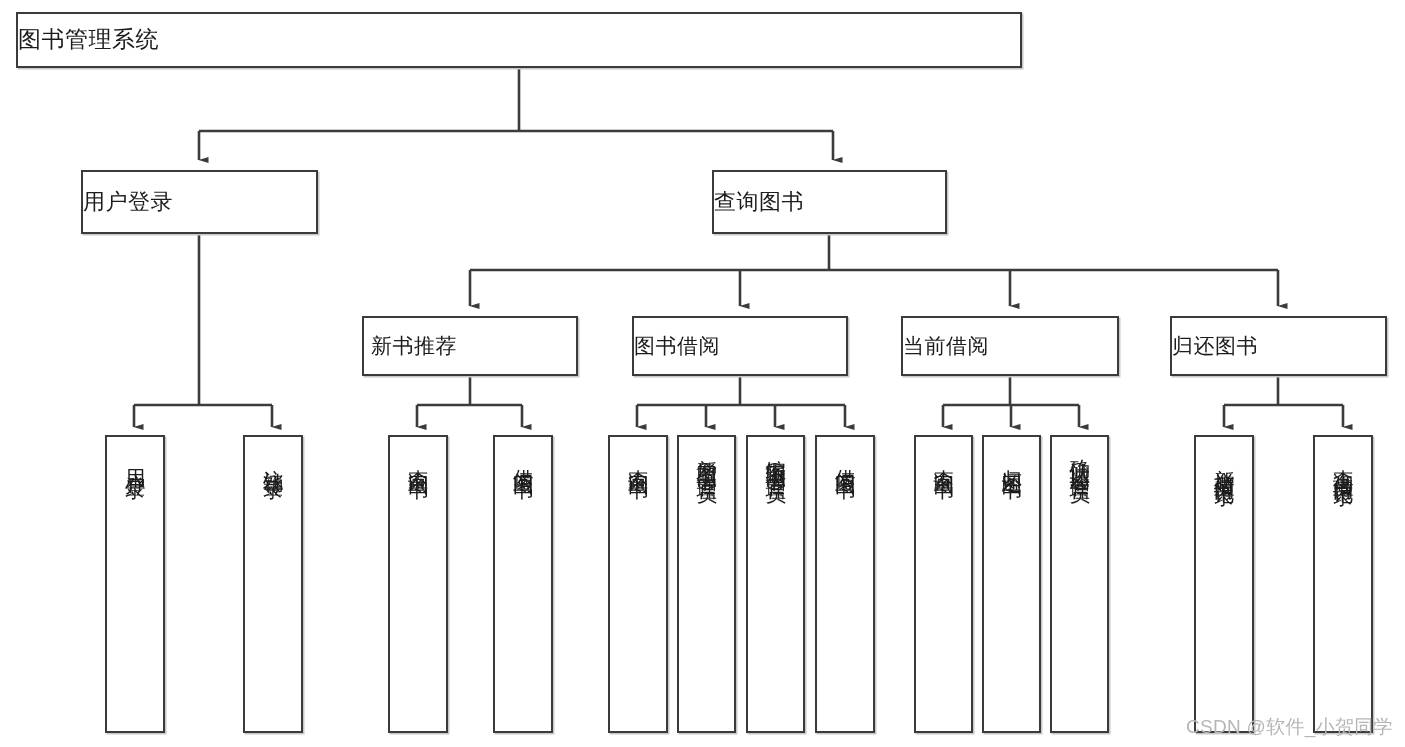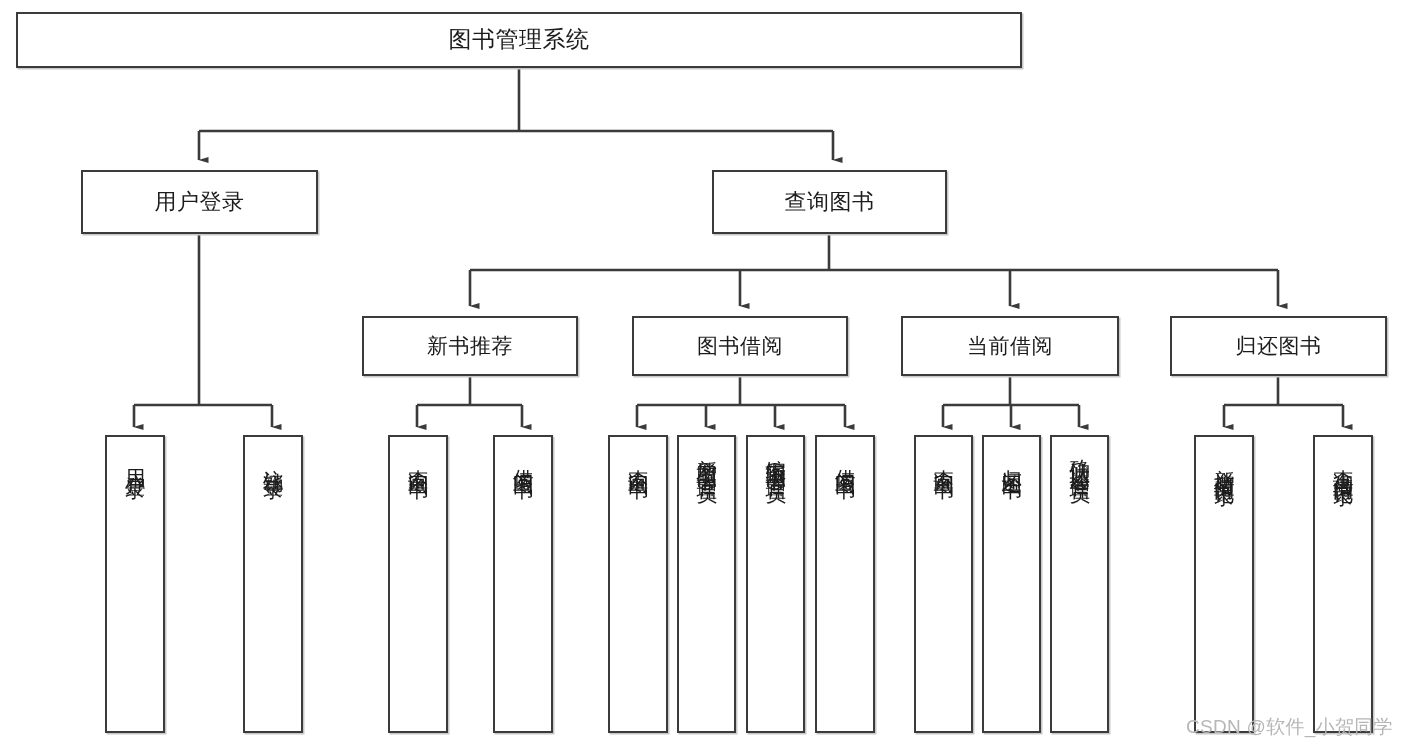--- a/index.html
+++ b/index.html
@@ -26,21 +26,21 @@
     pointer-events: none;
   }
   .node {
     position: absolute;
     box-sizing: border-box;
     background: #ffffff;
     border: 2.4px solid #3b3b3b;
     box-shadow: 1.5px 1.5px 0 0 #c8c8c8;
     display: flex;
     align-items: center;
-    justify-content: center;
+    justify-content: flex-start;
     color: #1c1c1c;
     z-index: 2;
   }
   .node .label {
     font-size: 22px;
     line-height: 1.18;
     letter-spacing: 0.5px;
     white-space: nowrap;
   }
   .node.root .label { font-size: 23px; }
@@ -135,21 +135,21 @@
     <span class="label">图书管理系统</span>
   </div>
 
   <div class="node level2" style="left:81px; top:170px; width:237px; height:64px;">
     <span class="label">用户登录</span>
   </div>
   <div class="node level2" style="left:712px; top:170px; width:235px; height:64px;">
     <span class="label">查询图书</span>
   </div>
 
-  <div class="node level3" style="left:362px; top:316px; width:216px; height:60px;">
+  <div class="node level3" style="left:362px; top:316px; width:216px; height:60px;padding-left:7px;">
     <span class="label">新书推荐</span>
   </div>
   <div class="node level3" style="left:901px; top:316px; width:218px; height:60px;">
     <span class="label">当前借阅</span>
   </div>
   <div class="node level3" style="left:632px; top:316px; width:216px; height:60px;">
     <span class="label">图书借阅</span>
   </div>
   <div class="node level3" style="left:1170px; top:316px; width:217px; height:60px;">
     <span class="label">归还图书</span>

